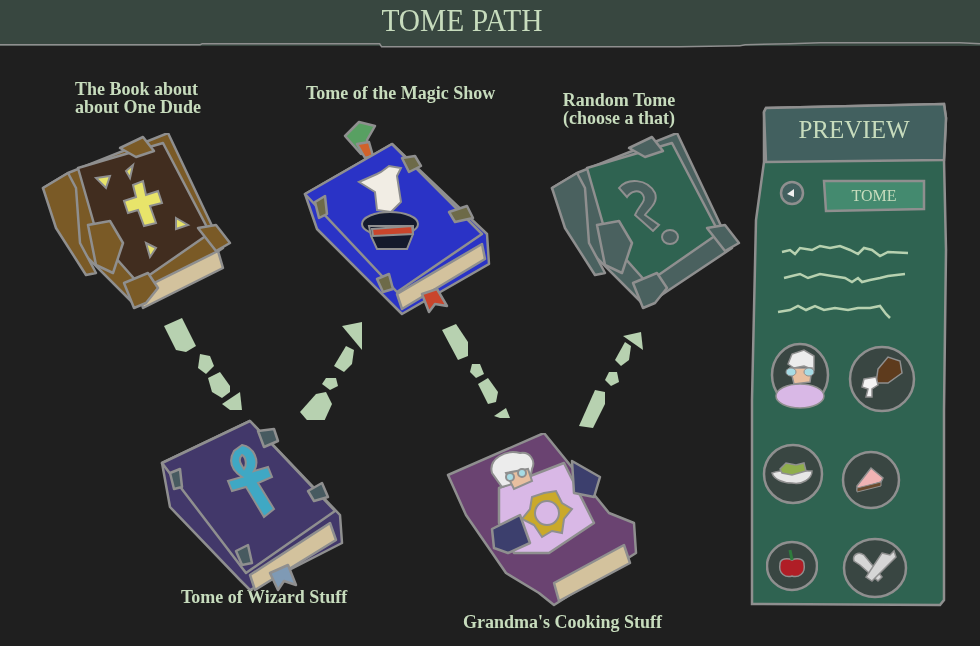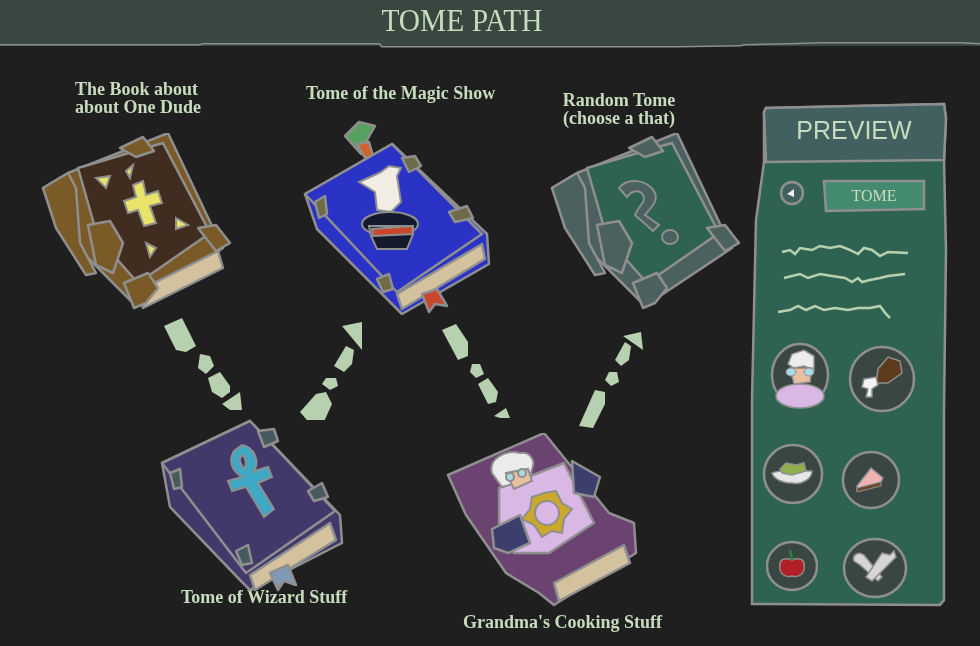--- a/index.html
+++ b/index.html
@@ -21,21 +21,21 @@
   .label {
     position:absolute; color:#c7dcbd; font-family:"Liberation Serif", serif;
     font-weight:bold; font-size:18px; line-height:18px;
   }
   .label.center { text-align:center; }
   .book { position:absolute; cursor:pointer; }
   .arrow { position:absolute; }
   .preview-panel { position:absolute; left:0; top:0; }
   .preview-title {
     position:absolute; left:766px; top:116px; width:176px; text-align:center;
-    color:#c7dcbd; font-family:Liberation Sans, sans-serif; font-size:25px;
+    color:#c7dcbd; font-family:Liberation Serif, serif; font-size:25px;
   }
   .tome-btn {
     position:absolute; left:824px; top:181px; width:100px; height:30px;
     text-align:center; line-height:30px; color:#c7dcbd;
     font-family:"Liberation Serif", serif; font-size:16px; cursor:pointer;
   }
   .back-btn { position:absolute; left:779px; top:180px; width:26px; height:26px; cursor:pointer; }
   .icon-slot { position:absolute; cursor:pointer; }
 </style>
 </head>

